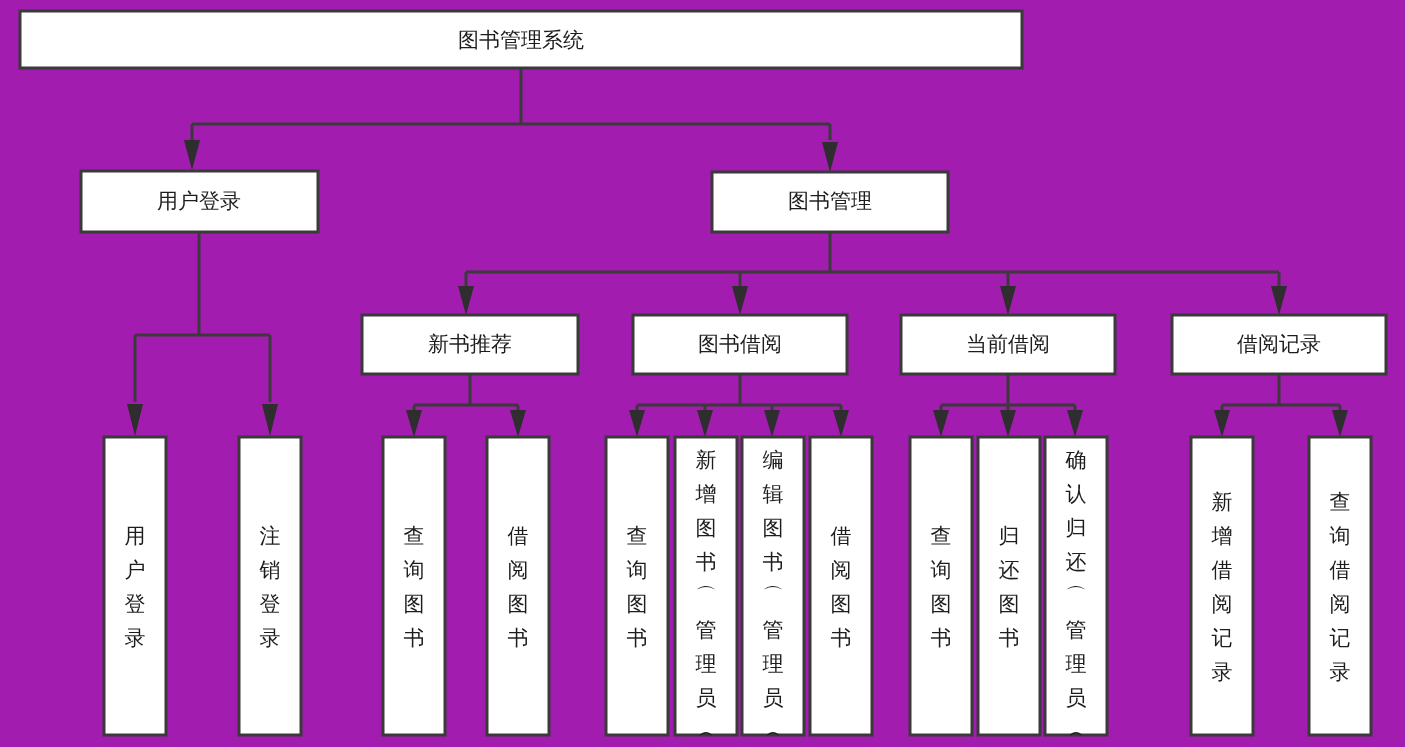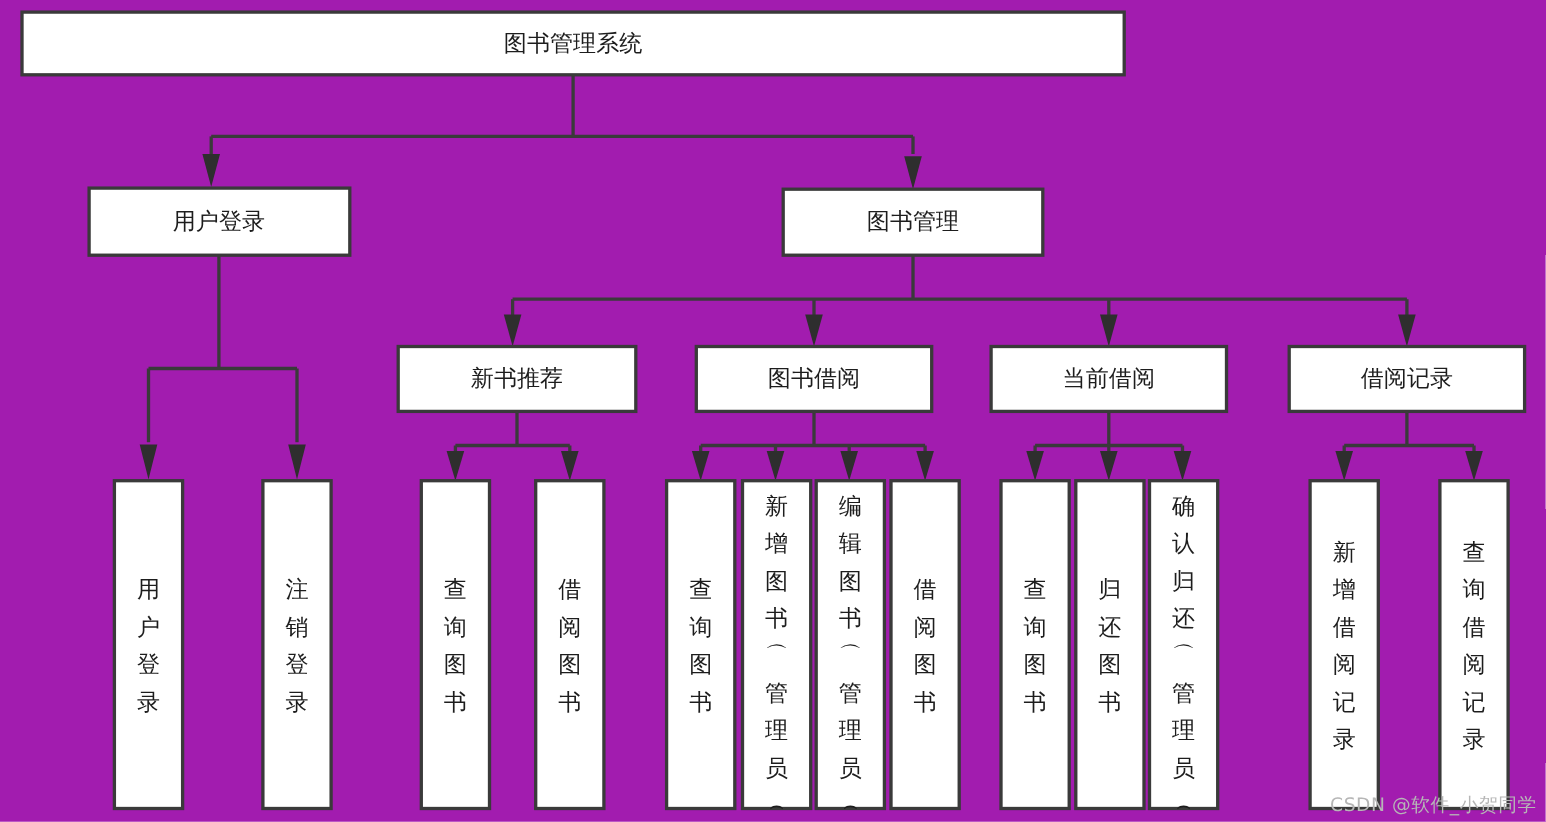--- a/index.html
+++ b/index.html
@@ -184,15 +184,14 @@
         <text class="leaf-label" x="841" y="543"><tspan x="841" dy="0">借</tspan><tspan x="841" dy="34">阅</tspan><tspan x="841" dy="34">图</tspan><tspan x="841" dy="34">书</tspan></text>
         <text class="leaf-label" x="941" y="543"><tspan x="941" dy="0">查</tspan><tspan x="941" dy="34">询</tspan><tspan x="941" dy="34">图</tspan><tspan x="941" dy="34">书</tspan></text>
         <text class="leaf-label" x="1009" y="543"><tspan x="1009" dy="0">归</tspan><tspan x="1009" dy="34">还</tspan><tspan x="1009" dy="34">图</tspan><tspan x="1009" dy="34">书</tspan></text>
         <text class="leaf-label" x="1076" y="467"><tspan x="1076" dy="0">确</tspan><tspan x="1076" dy="34">认</tspan><tspan x="1076" dy="34">归</tspan><tspan x="1076" dy="34">还</tspan><tspan x="1076" dy="34">⌒</tspan><tspan x="1076" dy="34">管</tspan><tspan x="1076" dy="34">理</tspan><tspan x="1076" dy="34">员</tspan><tspan x="1076" dy="34">⌢</tspan></text>
         <text class="leaf-label" x="1222" y="509"><tspan x="1222" dy="0">新</tspan><tspan x="1222" dy="34">增</tspan><tspan x="1222" dy="34">借</tspan><tspan x="1222" dy="34">阅</tspan><tspan x="1222" dy="34">记</tspan><tspan x="1222" dy="34">录</tspan></text>
         <text class="leaf-label" x="1340" y="509"><tspan x="1340" dy="0">查</tspan><tspan x="1340" dy="34">询</tspan><tspan x="1340" dy="34">借</tspan><tspan x="1340" dy="34">阅</tspan><tspan x="1340" dy="34">记</tspan><tspan x="1340" dy="34">录</tspan></text>
       </g>
 
   </svg>
 
-  <div class="watermark">CSDN @软件_小贺同学</div>
 
 </div>
 
 </body></html>

